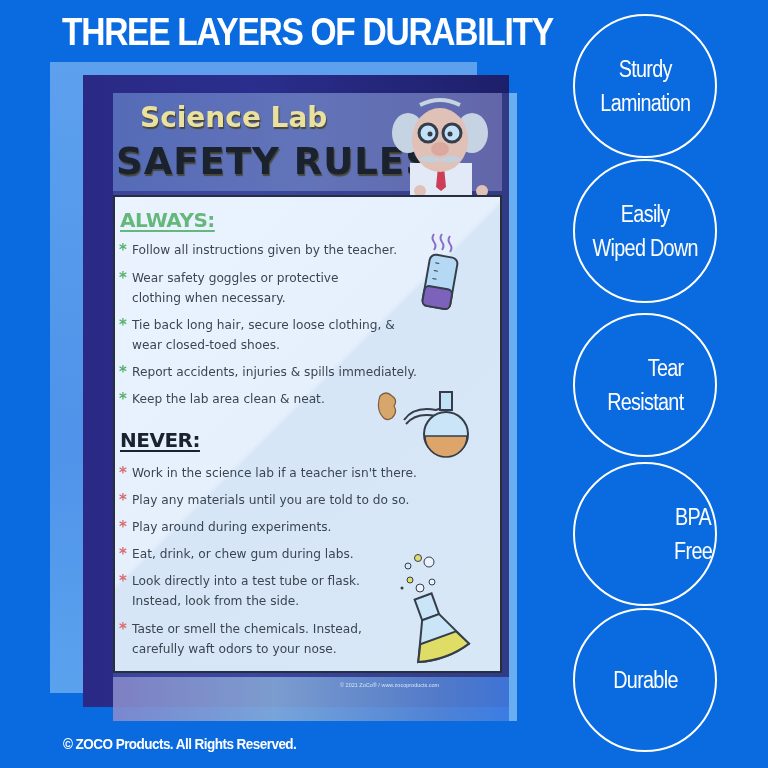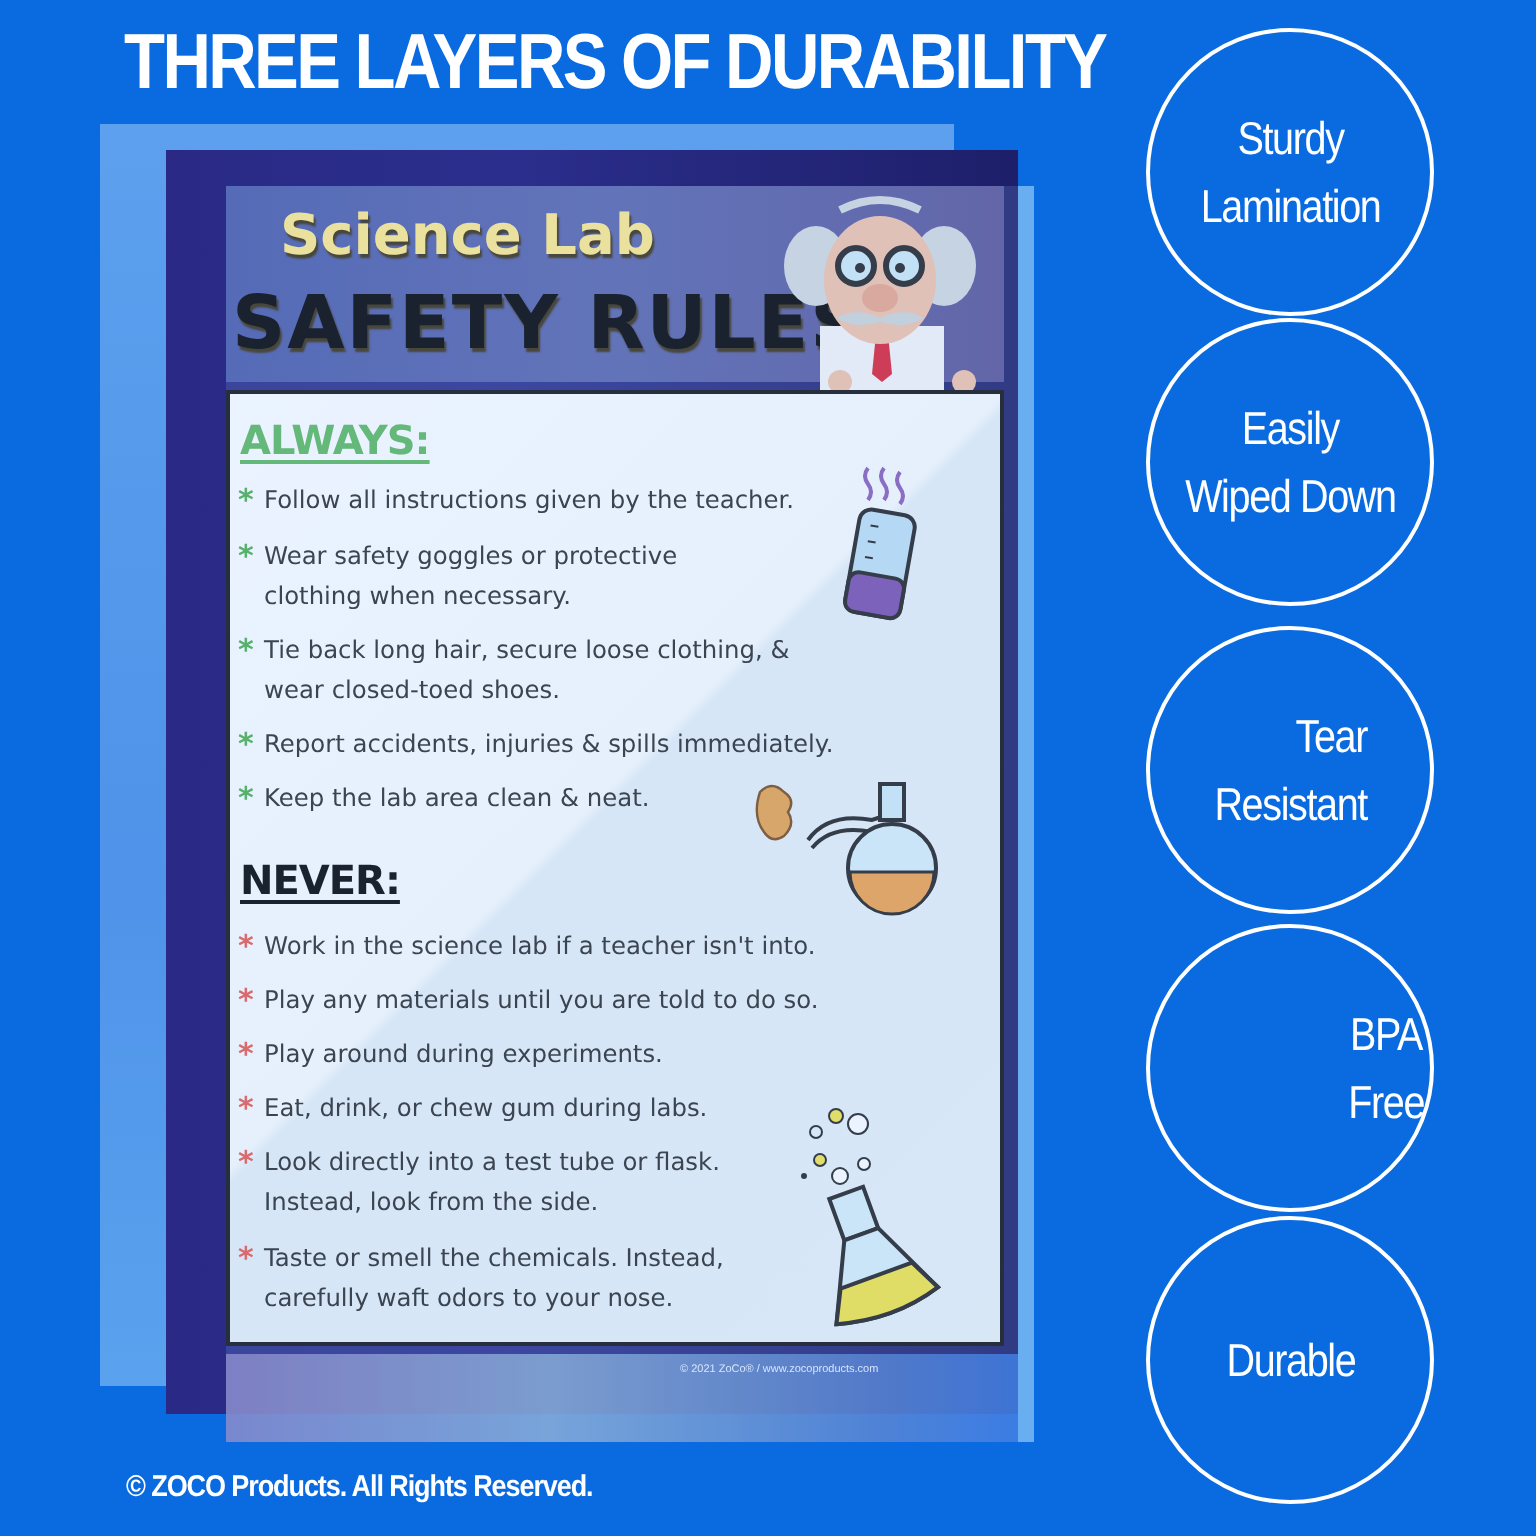--- a/index.html
+++ b/index.html
@@ -81,21 +81,21 @@
 </div>
 <div class="rule always" style="top:389px;">
   <span class="star">*</span>
   <span class="txt">Keep the lab area clean &amp; neat.</span>
 </div>
 
 <div class="section-head never-head">NEVER:</div>
 
 <div class="rule never" style="top:463px;">
   <span class="star">*</span>
-  <span class="txt">Work in the science lab if a teacher isn't into.</span>
+  <span class="txt">Work in the science lab if a teacher isn't there.</span>
 </div>
 <div class="rule never" style="top:490px;">
   <span class="star">*</span>
   <span class="txt">Play any materials until you are told to do so.</span>
 </div>
 <div class="rule never" style="top:517px;">
   <span class="star">*</span>
   <span class="txt">Play around during experiments.</span>
 </div>
 <div class="rule never" style="top:544px;">

